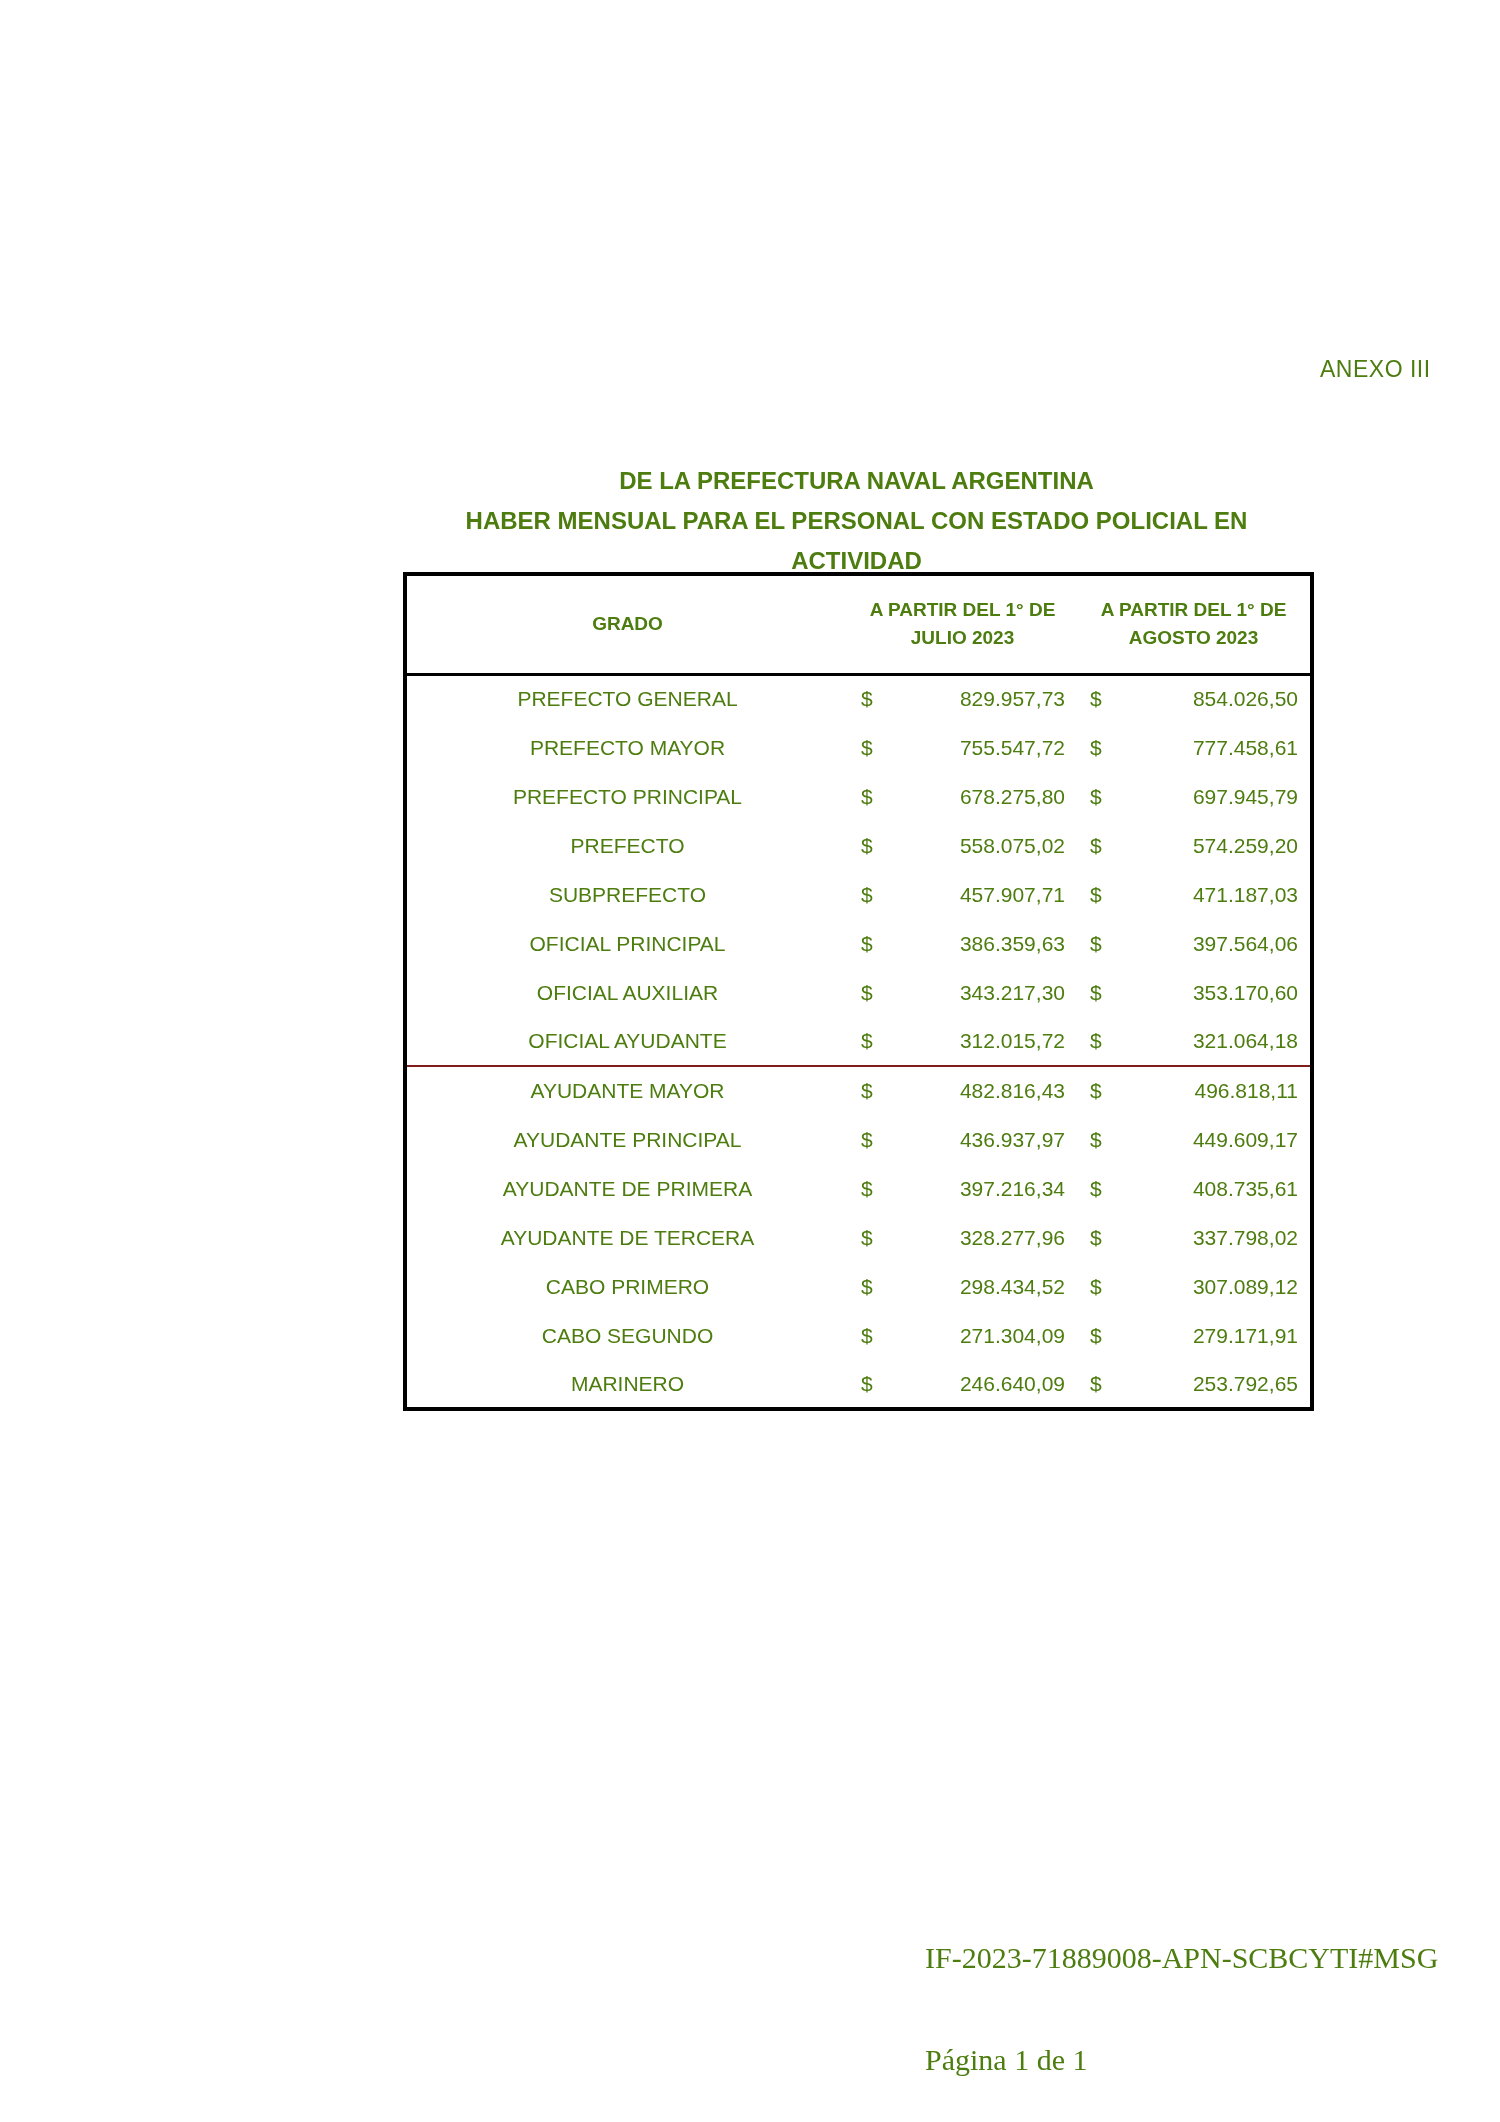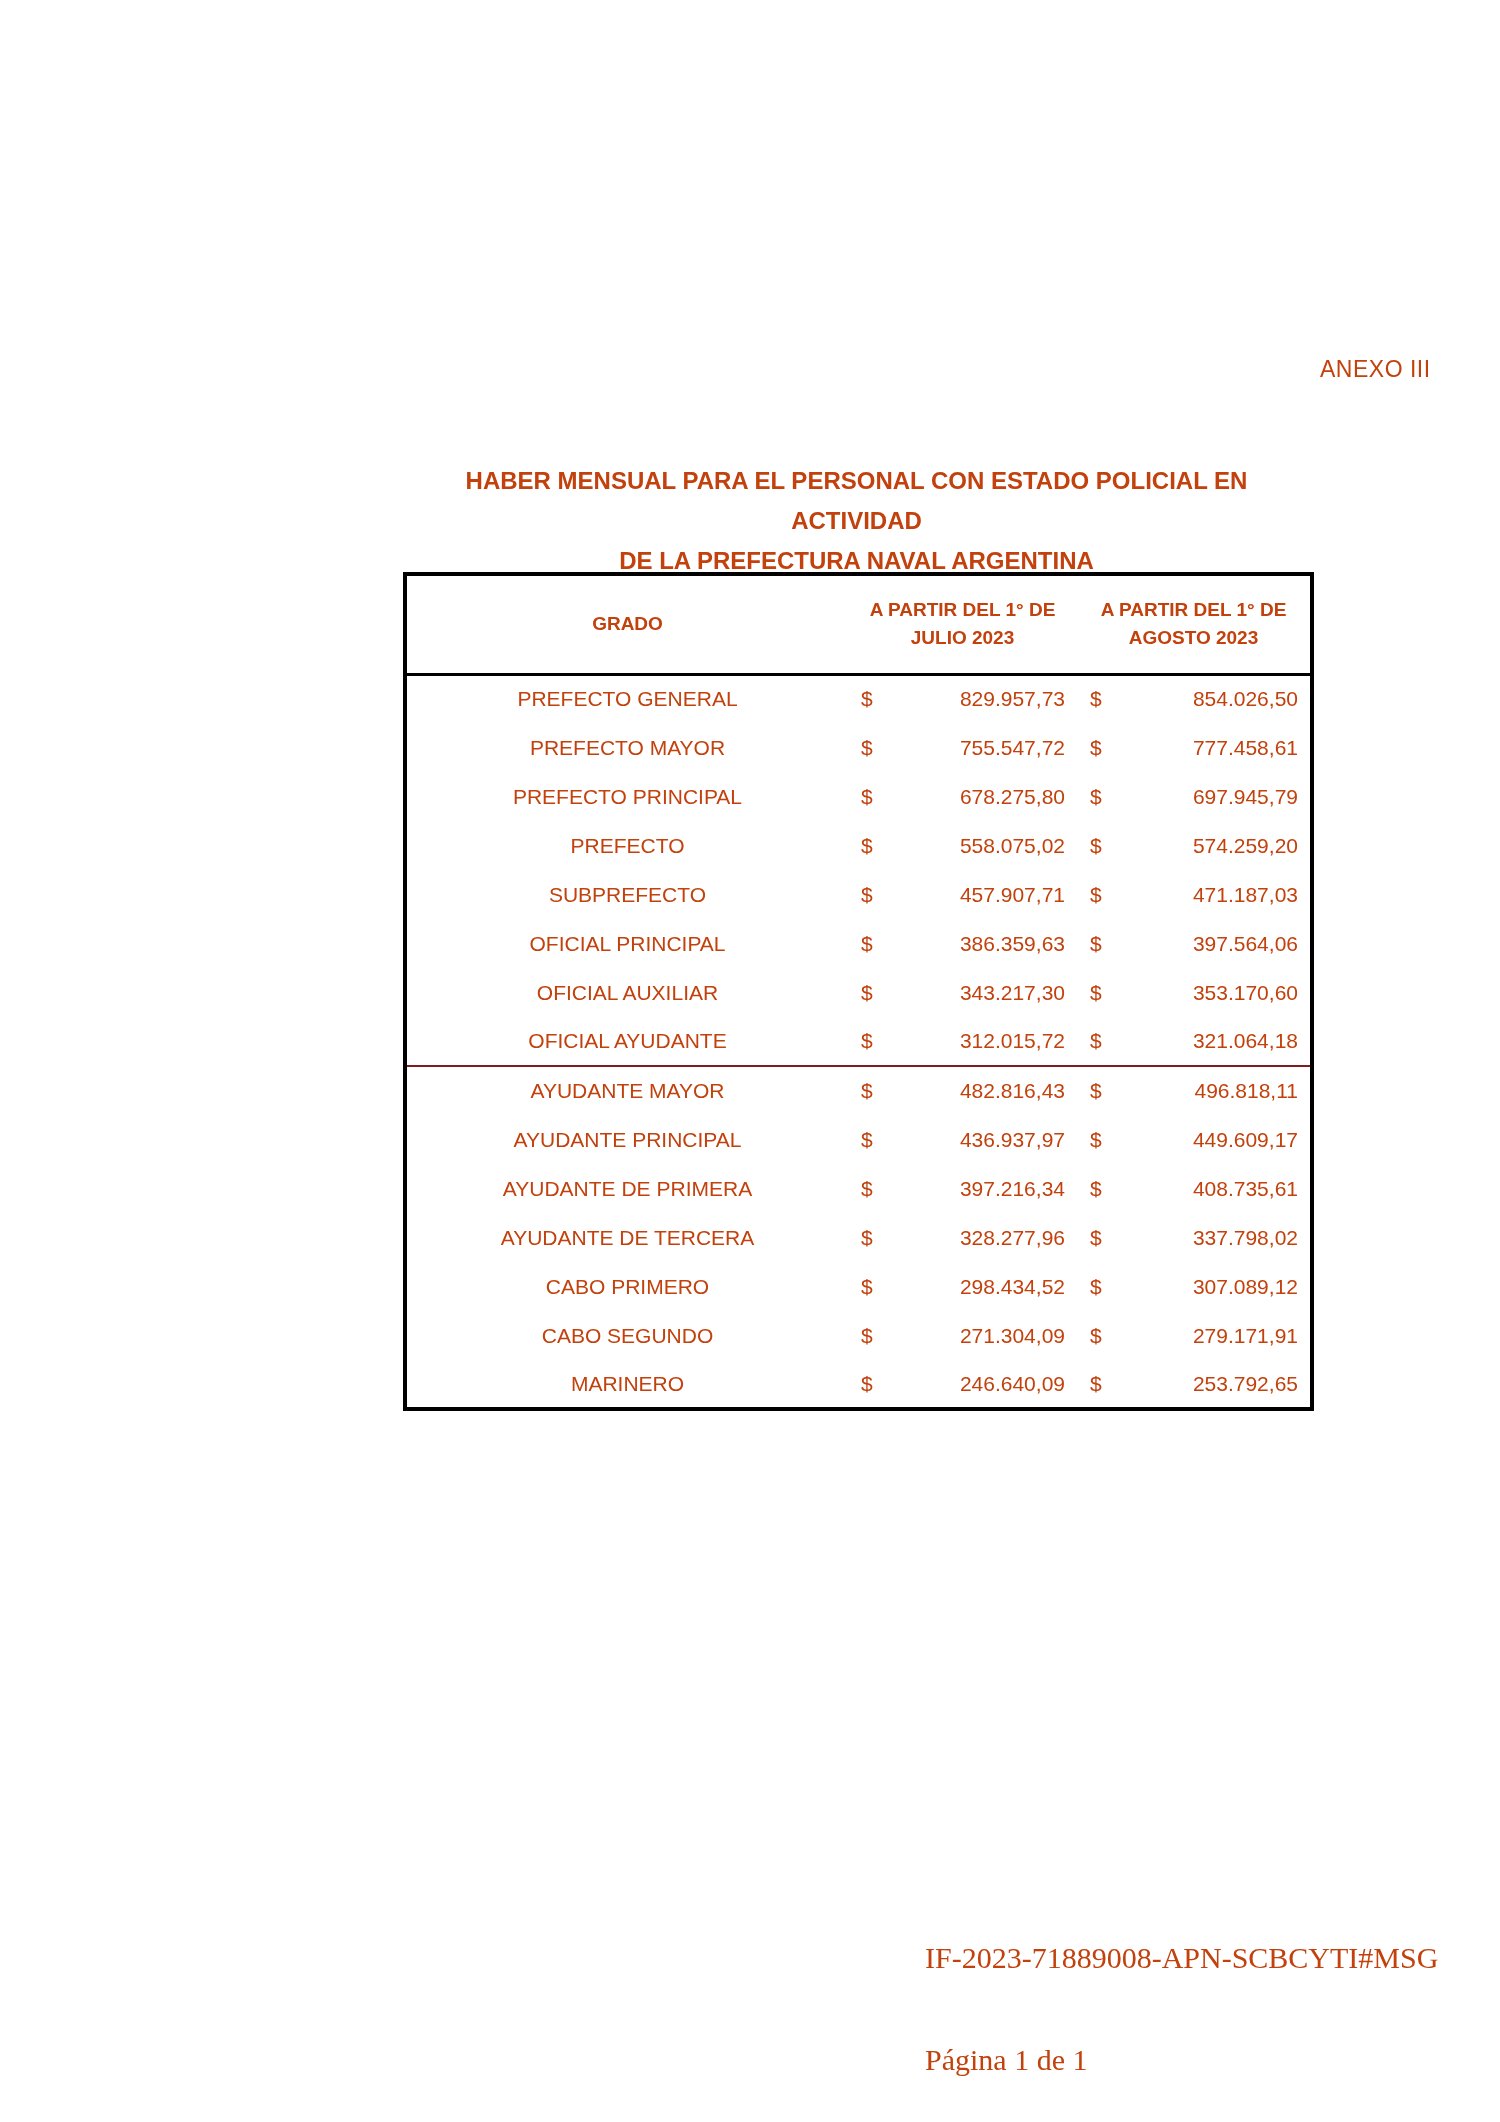--- a/index.html
+++ b/index.html
@@ -2,21 +2,21 @@
 <html><head>
 <meta charset="utf-8">
 <style>
   * { margin: 0; padding: 0; box-sizing: border-box; }
   html, body { background: #ffffff; }
   .page {
     position: relative;
     width: 1500px;
     height: 2122px;
     background: #ffffff;
-    color: #c2410c;
+    color: #4d7c0f;
     font-family: "Liberation Sans", sans-serif;
     overflow: hidden;
   }
   .anexo {
     position: absolute;
     left: 1320px;
     top: 356px;
     font-size: 23px;
     letter-spacing: 0.5px;
     white-space: nowrap;
@@ -90,22 +90,22 @@
   }
 </style>
 </head>
 <body>
 
 <div class="page">
 
   <div class="anexo">ANEXO III</div>
 
   <div class="doc-title">
+    <div>DE LA PREFECTURA NAVAL ARGENTINA</div>
     <div>HABER MENSUAL PARA EL PERSONAL CON ESTADO POLICIAL EN ACTIVIDAD</div>
-    <div>DE LA PREFECTURA NAVAL ARGENTINA</div>
   </div>
 
   <table class="salary">
     <colgroup>
         <col class="c1">
         <col class="c2">
         <col class="c3">
       </colgroup>
     <thead>
       <tr>

